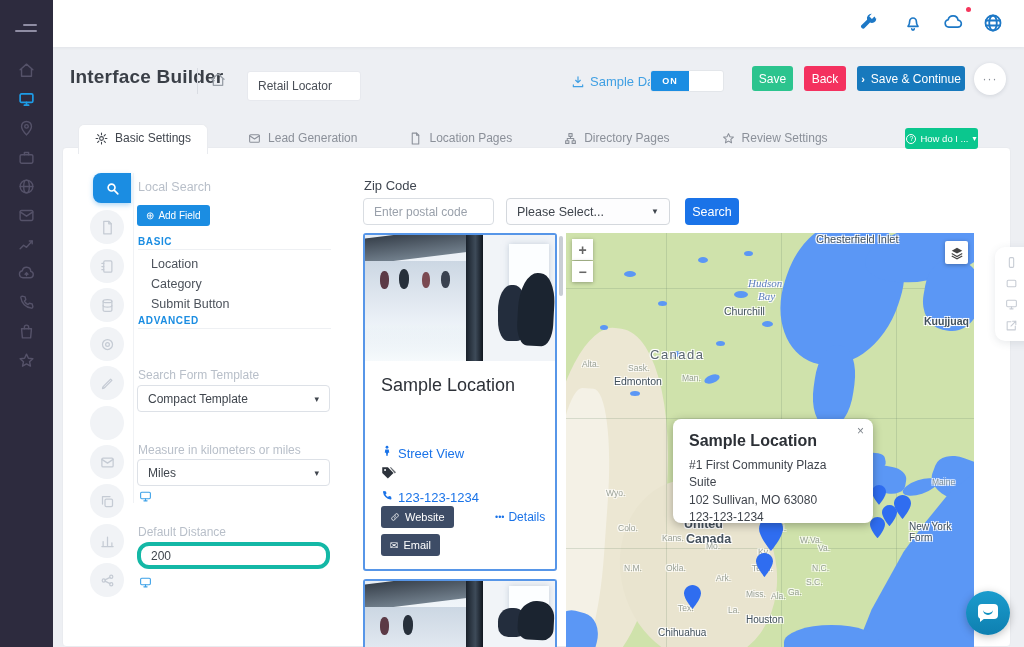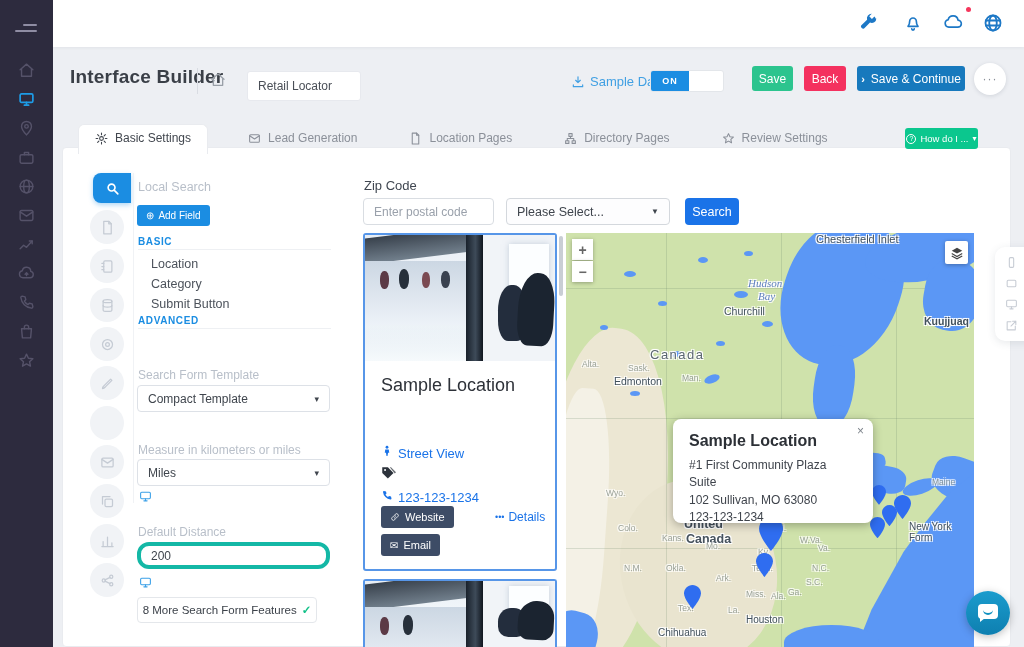--- a/index.html
+++ b/index.html
@@ -420,24 +420,20 @@
 
     <span class="lbl-muted abs" style="left:75px;top:377px;font-size:12px">Default Distance</span>
     <input class="txt-input" style="top: 394px;" value="200">
     <span class="mini-mon" style="top:428px">
         <svg class="ic" viewBox="0 0 24 24">
           <rect x="3" y="4" width="18" height="12" rx="2"></rect>
           <path d="M9 20h6M12 16v4"></path>
         </svg>
       </span>
 
-    <button class="features-btn" style="top:449px">
-      <span>8 More Search Form Features</span>
-      <span class="ck">✓</span>
-    </button>
 
     <span class="zip-lbl">Zip Code</span>
     <input class="postal-input" placeholder="Enter postal code" style="">
     <div class="cat-select">
       <span>Please Select...</span>
       <span class="car">▼</span>
     </div>
     <button class="search-btn">Search</button>
 
     <article class="loc-card">

